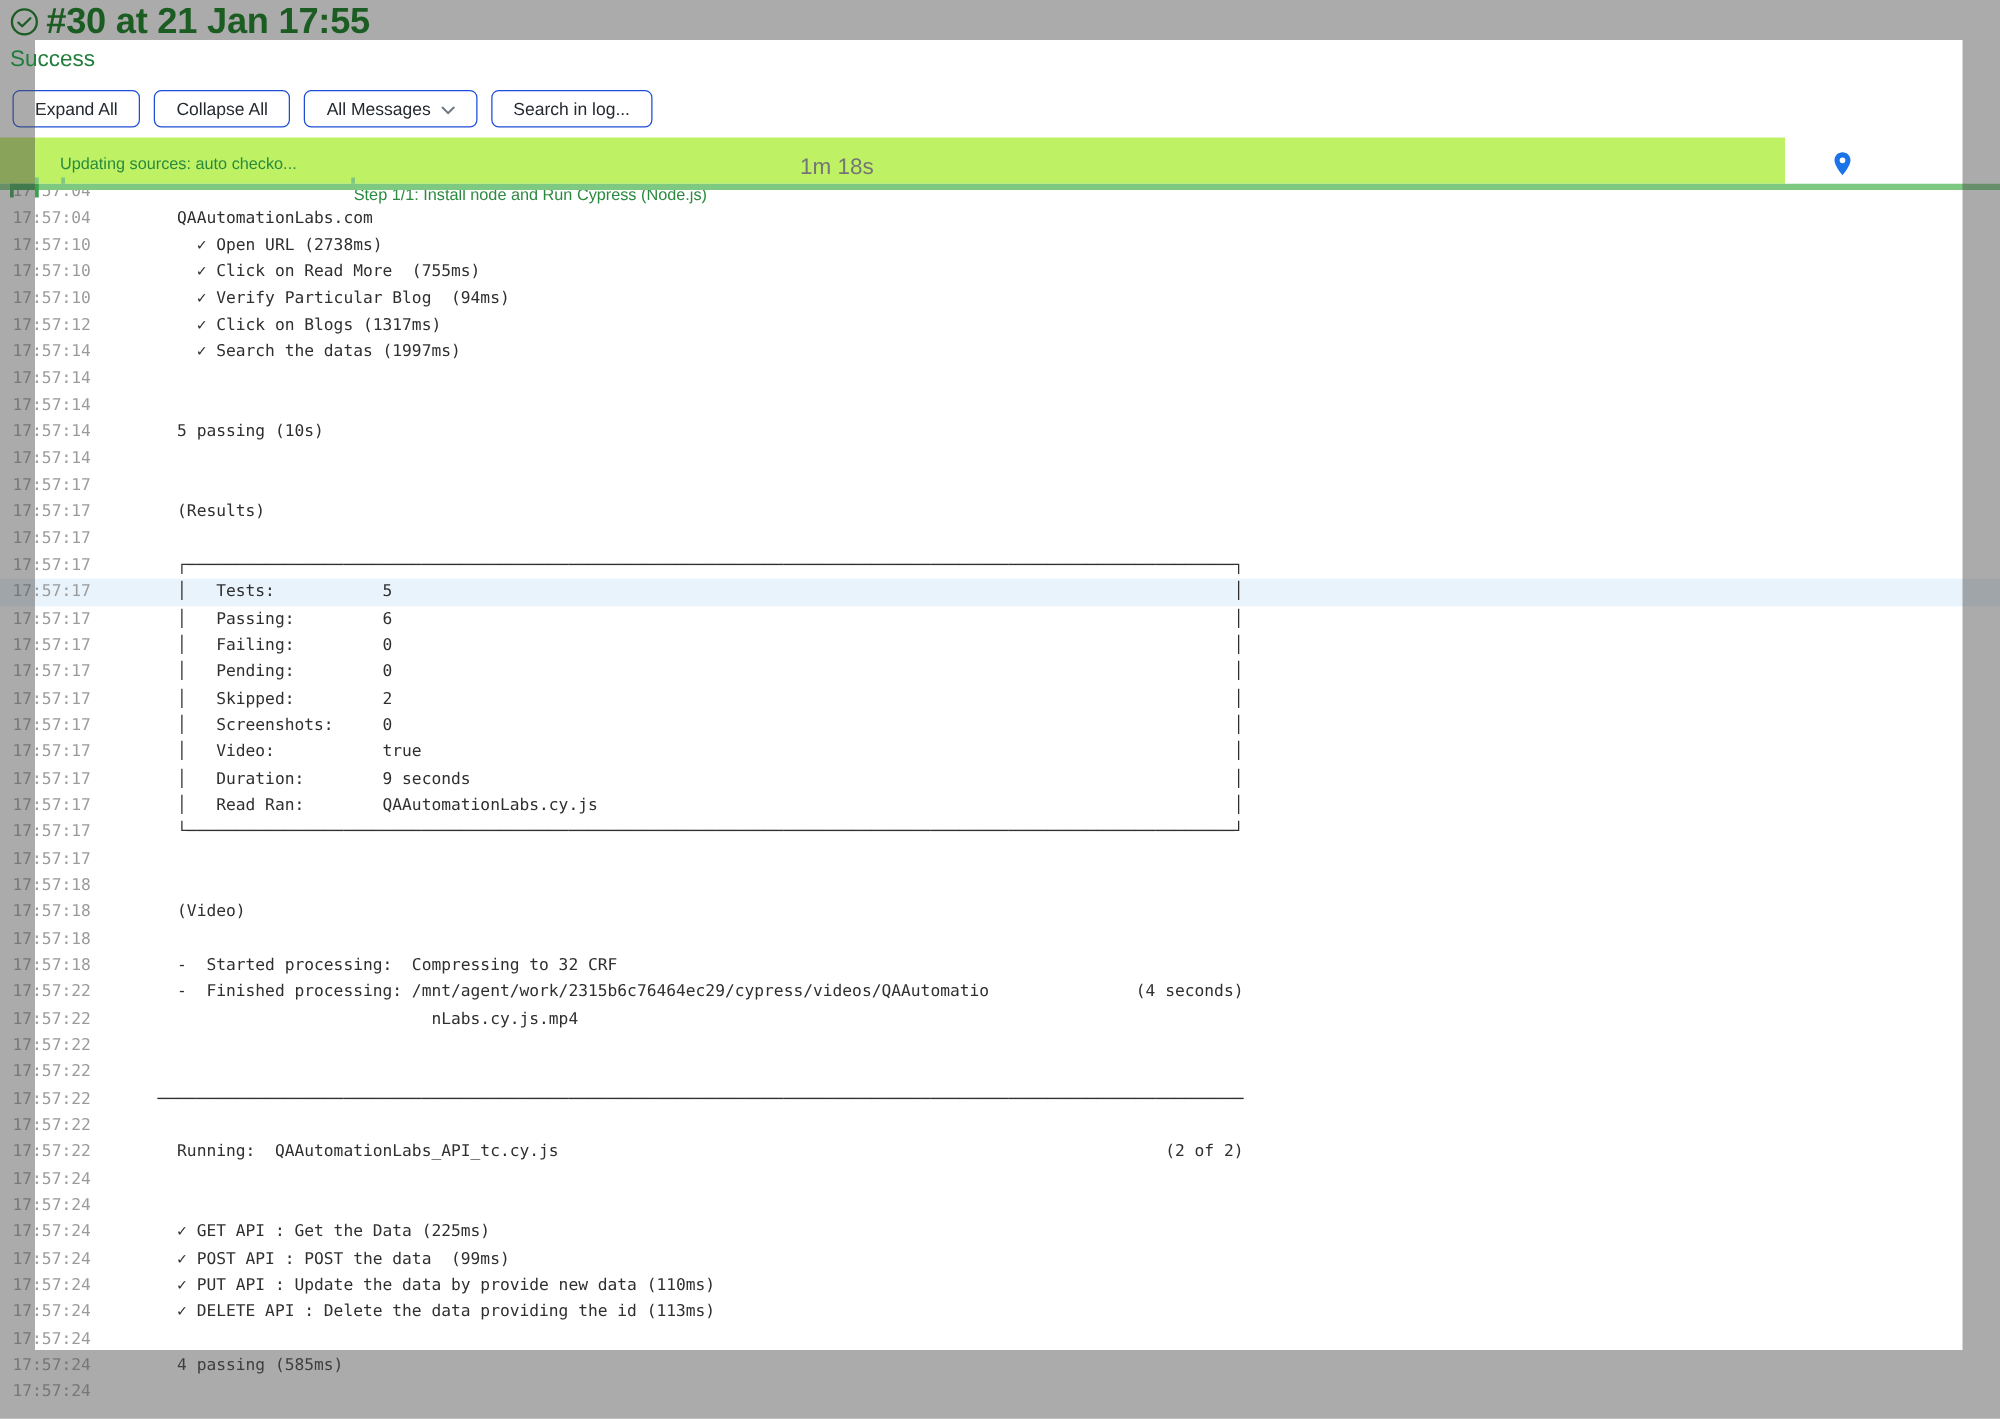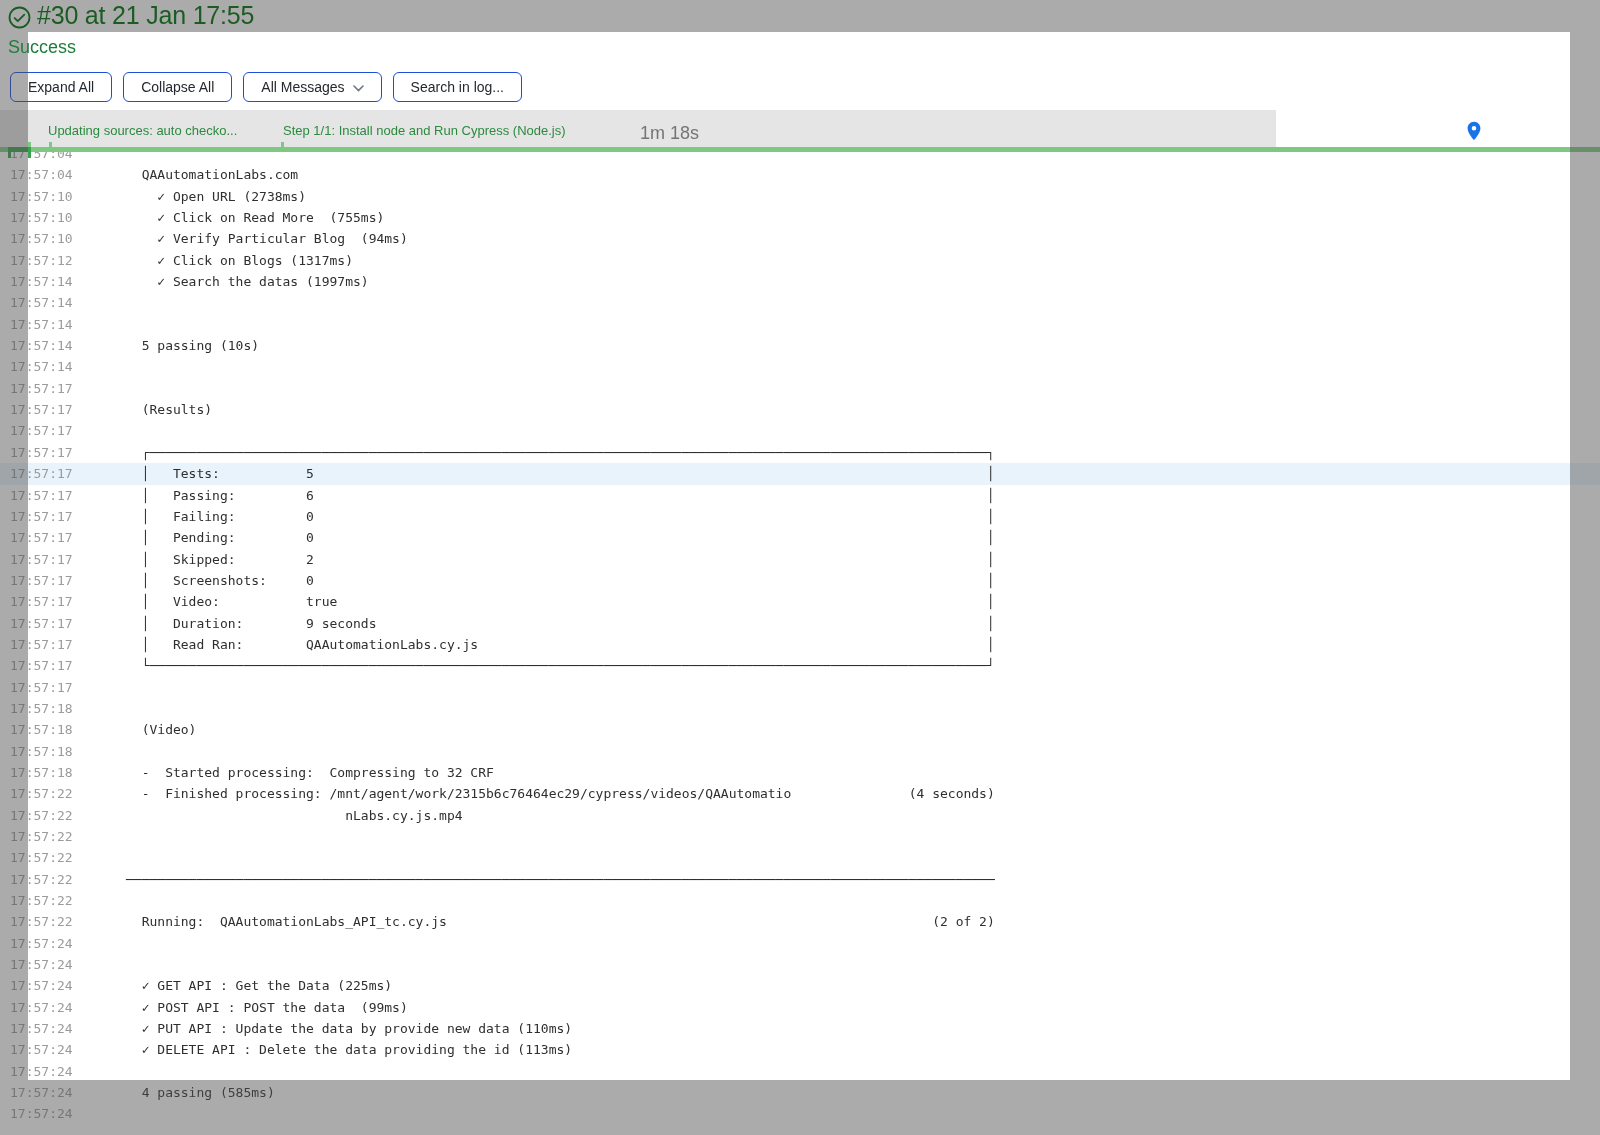--- a/index.html
+++ b/index.html
@@ -10,35 +10,35 @@
   
   .backdrop{position:absolute;background:rgba(80,80,80,0.48);z-index:50;}
   #bd-top{left:0;top:0;width:1600px;height:32px;}
   #bd-left{left:0;top:32px;width:28px;height:1048px;}
   #bd-right{left:1570px;top:32px;width:30px;height:1048px;}
   #bd-bottom{left:0;top:1080px;width:1600px;height:55px;}
 
   
   #build-header{position:absolute;left:0;top:0;z-index:60;}
   #check-icon{position:absolute;left:8px;top:6px;}
-  #page-title{position:absolute;left:37px;top:1px;font-size:25px;font-weight:400;
+  #page-title{position:absolute;left:37px;top:1px;font-size:29px;font-weight:700;
     color:#1b5c23;white-space:nowrap;letter-spacing:-0.2px;text-align:center;}
   #status-text{position:absolute;left:8px;top:37px;font-size:18px;color:#1f7d3a;}
 
   
   #toolbar{position:absolute;left:10px;top:72px;display:flex;gap:11px;z-index:5;}
   .btn{height:30px;padding:0 17px;display:inline-flex;align-items:center;gap:8px;
     background:#fff;border:1px solid #1d4ed8;border-radius:6px;
     font-family:"Liberation Sans",sans-serif;font-size:14px;color:#24292f;cursor:pointer;white-space:nowrap;}
 
   
-  #steps-header{position:absolute;left:0;top:110px;width:1276px;height:37px;background:#e5e5e5;z-index:10;}
+  #steps-header{position:absolute;left:0;top:110px;width:1428px;height:37px;background:#bef264;z-index:10;}
   .tab{position:absolute;top:13px;font-size:13px;color:#2b8a3e;white-space:nowrap;cursor:pointer;}
   #tab-1{left:48px;}
-  #tab-2{left:283px;}
+  #tab-2{left:283px;margin-top:25px;}
   #step-duration{position:absolute;left:640px;top:13px;font-size:18px;color:#757575;white-space:nowrap;}
   #map-pin{position:absolute;left:1463px;top:8px;cursor:pointer;}
   #timeline-bar{position:absolute;left:0;top:147px;width:1600px;height:5px;background:#7dc982;z-index:11;}
   .seg-dark{position:absolute;left:8px;top:147px;width:23px;height:5px;background:#38a24c;z-index:12;}
   .tick-down{position:absolute;top:152px;width:3px;height:6px;background:#38a24c;z-index:12;}
   .tick-up{position:absolute;top:142px;width:3px;height:5px;background:#7dc982;z-index:12;}
 
   
   #log-lines{position:absolute;left:0;top:143px;width:1600px;z-index:1;}
   .log-line{position:relative;height:21.35px;line-height:21.35px;

